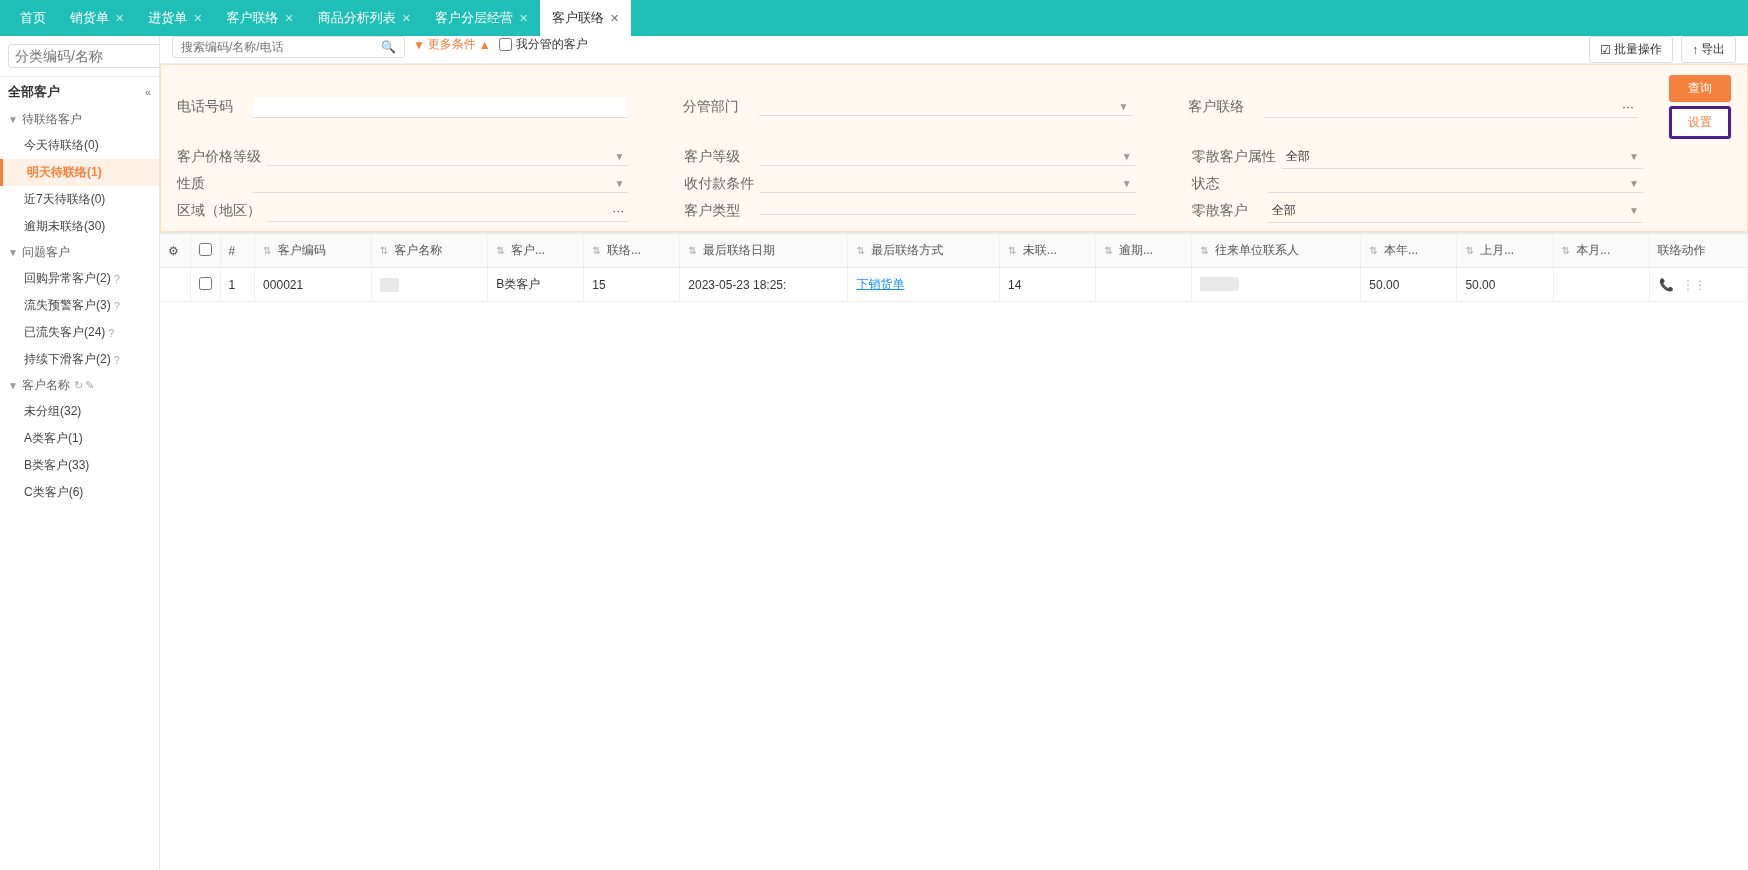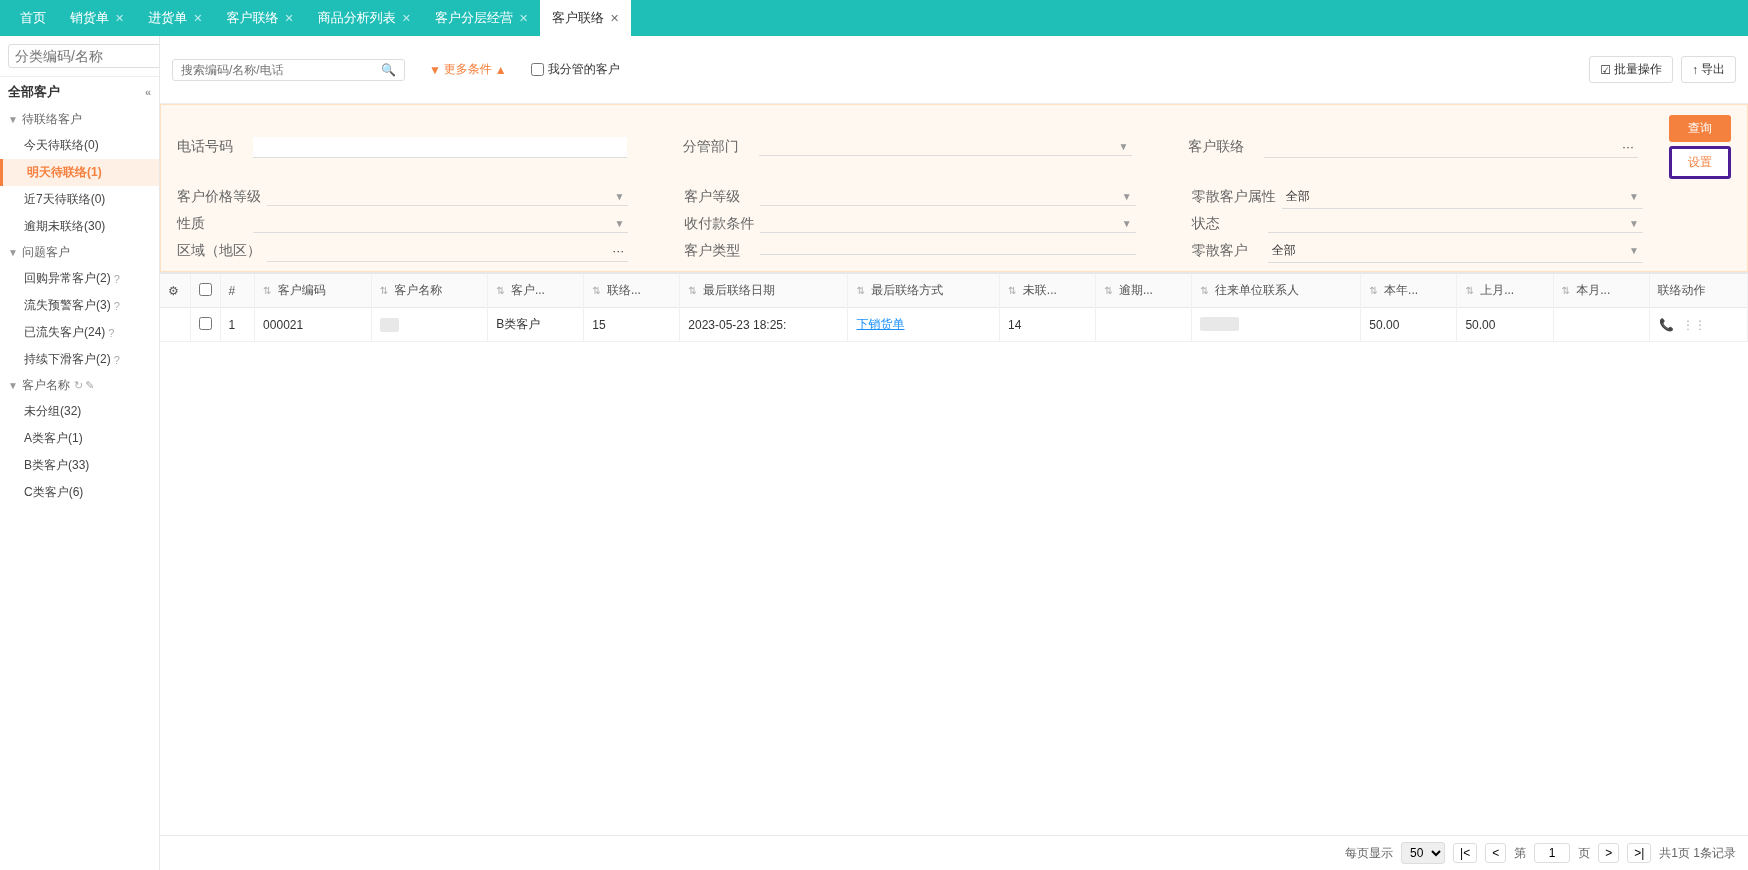--- a/index.html
+++ b/index.html
@@ -93,24 +93,24 @@
       flex: 1;
       display: flex;
       flex-direction: column;
       overflow: hidden;
     }
 
     
     .toolbar {
       background: #fff;
       border-bottom: 1px solid #eee;
-      padding: 20px 12px;
-      display: flex;
-      align-items: center;
-      gap: 24px;
+      padding: 0 12px;
+      display: flex;
+      align-items: flex-start;
+      gap: 8px;
     }
     .search-input-wrap {
       display: flex;
       align-items: center;
       border: 1px solid #ddd;
       border-radius: 3px;
       padding: 3px 8px;
       background: #fff;
     }
     .search-input-wrap input {
@@ -644,29 +644,15 @@
             <td></td>
             <td>
               <span class="row-action-icon">📞</span>
               <span class="row-action-icon">⋮⋮</span>
             </td>
           </tr>
         </tbody>
       </table>
     </div>
 
-    <div class="table-footer">
-      <span>每页显示</span>
-      <select class="per-page-select">
-        <option value="50">50</option>
-      </select>
-      <button class="page-btn">|&lt;</button>
-      <button class="page-btn">&lt;</button>
-      <span>第</span>
-      <input type="text" class="page-input" value="1" style="">
-      <span>页</span>
-      <button class="page-btn">&gt;</button>
-      <button class="page-btn">&gt;|</button>
-      <span>共1页 1条记录</span>
-    </div>
 
   </div>
 </div>
 
 </body></html>

